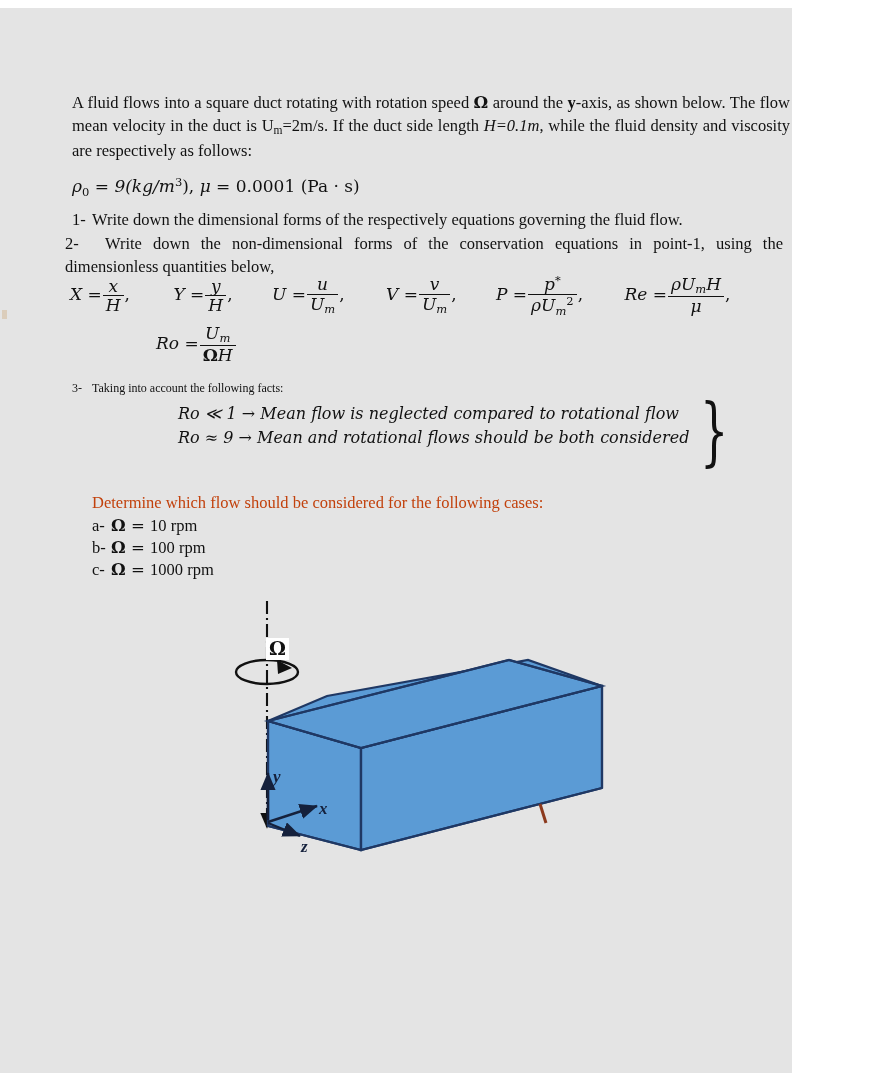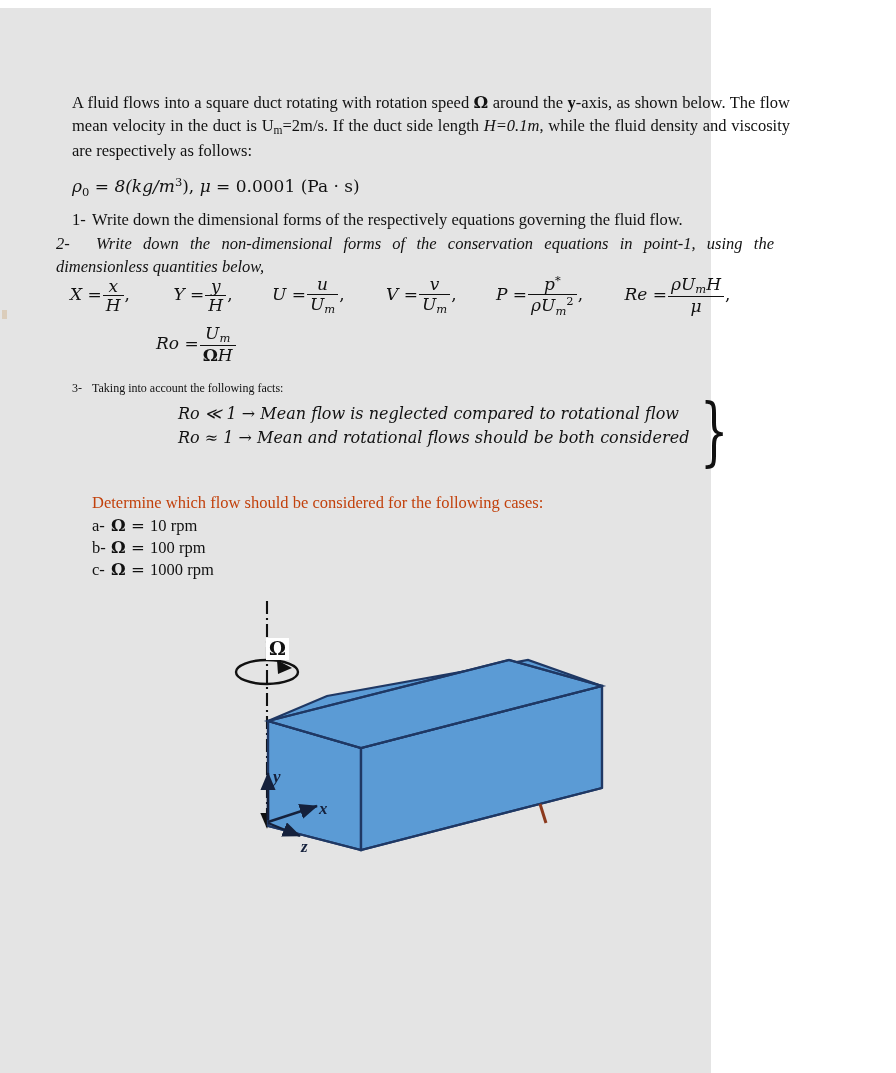--- a/index.html
+++ b/index.html
@@ -10,21 +10,21 @@
     width: 896px;
     height: 1073px;
     background: #ffffff;
     font-family: "Liberation Serif", serif;
     overflow: hidden;
   }
   .page {
     position: absolute;
     left: 0;
     top: 8px;
-    width: 711px;
+    width: 792px;
     height: 1065px;
     background: #e4e4e4;
   }
   .body-text {
     position: absolute;
     left: 72px;
     top: 83px;
     width: 718px;
     font-size: 16.5px;
     line-height: 1.42;
@@ -57,28 +57,27 @@
   .item1 {
     position: absolute;
     left: 72px;
     top: 202px;
     width: 718px;
     font-size: 16.5px;
     color: #111;
   }
   .item2 {
     position: absolute;
-    left: 56px;
+    left: 65px;
     top: 224px;
     width: 718px;
     font-size: 16.5px;
     line-height: 1.42;
     color: #111;
     text-align: justify;
-    font-style: italic;
   }
   .item-num {
     display: inline-block;
     width: 20px;
   }
   .item2-hang {
     display: block;
     padding-left: 20px;
   }
 
@@ -228,21 +227,21 @@
 </style>
 </head>
 <body>
 
 <div class="page">
 
   <div class="body-text">
     <p><span>A fluid flows into a square duct rotating with rotation speed </span><span class="bold mathfont" style="font-style:normal;">Ω</span><span> around the </span><span class="bold">y</span><span>-axis, as shown below. The flow mean velocity in the duct is U</span><span class="sub">m</span><span>=2m/s. If the duct side length </span><span class="ital">H=0.1m</span><span>, while the fluid density and viscosity are respectively as follows:</span></p>
   </div>
 
-  <div class="rho-line"><span>ρ</span><span class="msub" style="font-style:normal;">0</span><span class="upr"> = </span><span>8(kg/m</span><span class="msup">3</span><span class="upr">), </span><span>μ</span><span class="upr"> = 0.0001 (Pa · s)</span></div>
+  <div class="rho-line"><span>ρ</span><span class="msub" style="font-style:normal;">0</span><span class="upr"> = </span><span>9(kg/m</span><span class="msup">3</span><span class="upr">), </span><span>μ</span><span class="upr"> = 0.0001 (Pa · s)</span></div>
 
   <div class="item1"><span class="item-num">1-</span><span>Write down the dimensional forms of the respectively equations governing the fluid flow.</span></div>
 
   <div class="item2">
     <span class="item-num">2-</span><span class="item2-hang" style="display:inline;">Write down the non-dimensional forms of the conservation equations in point-1, using the dimensionless quantities below,</span>
   </div>
 
   <div class="dimrow">
 
     <span class="eqitem"><span>X</span>
@@ -264,21 +263,21 @@
       <span class="romanchar">=</span><span class="frac"><span class="num"><span>ρU</span><span class="msub">m</span><span>H</span></span><span class="den">μ</span></span><span class="romanchar">,</span></span>
   </div>
 
   <div class="rorow"><span class="eqitem"><span>Ro</span>
       <span class="romanchar">=</span><span class="frac"><span class="num"><span>U</span><span class="msub">m</span></span><span class="den"><span style="font-style:normal;font-weight:bold;">Ω</span><span>H</span></span></span></span></div>
 
   <div class="item3"><span class="item-num">3-</span><span>Taking into account the following facts:</span></div>
 
   <div class="facts">
     <span class="fact-line">Ro ≪ 1 → Mean flow is neglected compared to rotational flow</span>
-    <span class="fact-line">Ro ≈ 1 → Mean and rotational flows should be both considered</span>
+    <span class="fact-line">Ro ≈ 9 → Mean and rotational flows should be both considered</span>
   </div>
   <div class="brace">}</div>
 
   <div class="determine">Determine which flow should be considered for the following cases:</div>
 
   <div class="cases">
     <div class="case-line"><span class="case-lbl">a-</span><span class="omega-b">Ω</span><span class="mathequals"> = </span><span>10 rpm</span></div>
     <div class="case-line"><span class="case-lbl">b-</span><span class="omega-b">Ω</span><span class="mathequals"> = </span><span>100 rpm</span></div>
     <div class="case-line"><span class="case-lbl">c-</span><span class="omega-b">Ω</span><span class="mathequals"> = </span><span>1000 rpm</span></div>
   </div>

